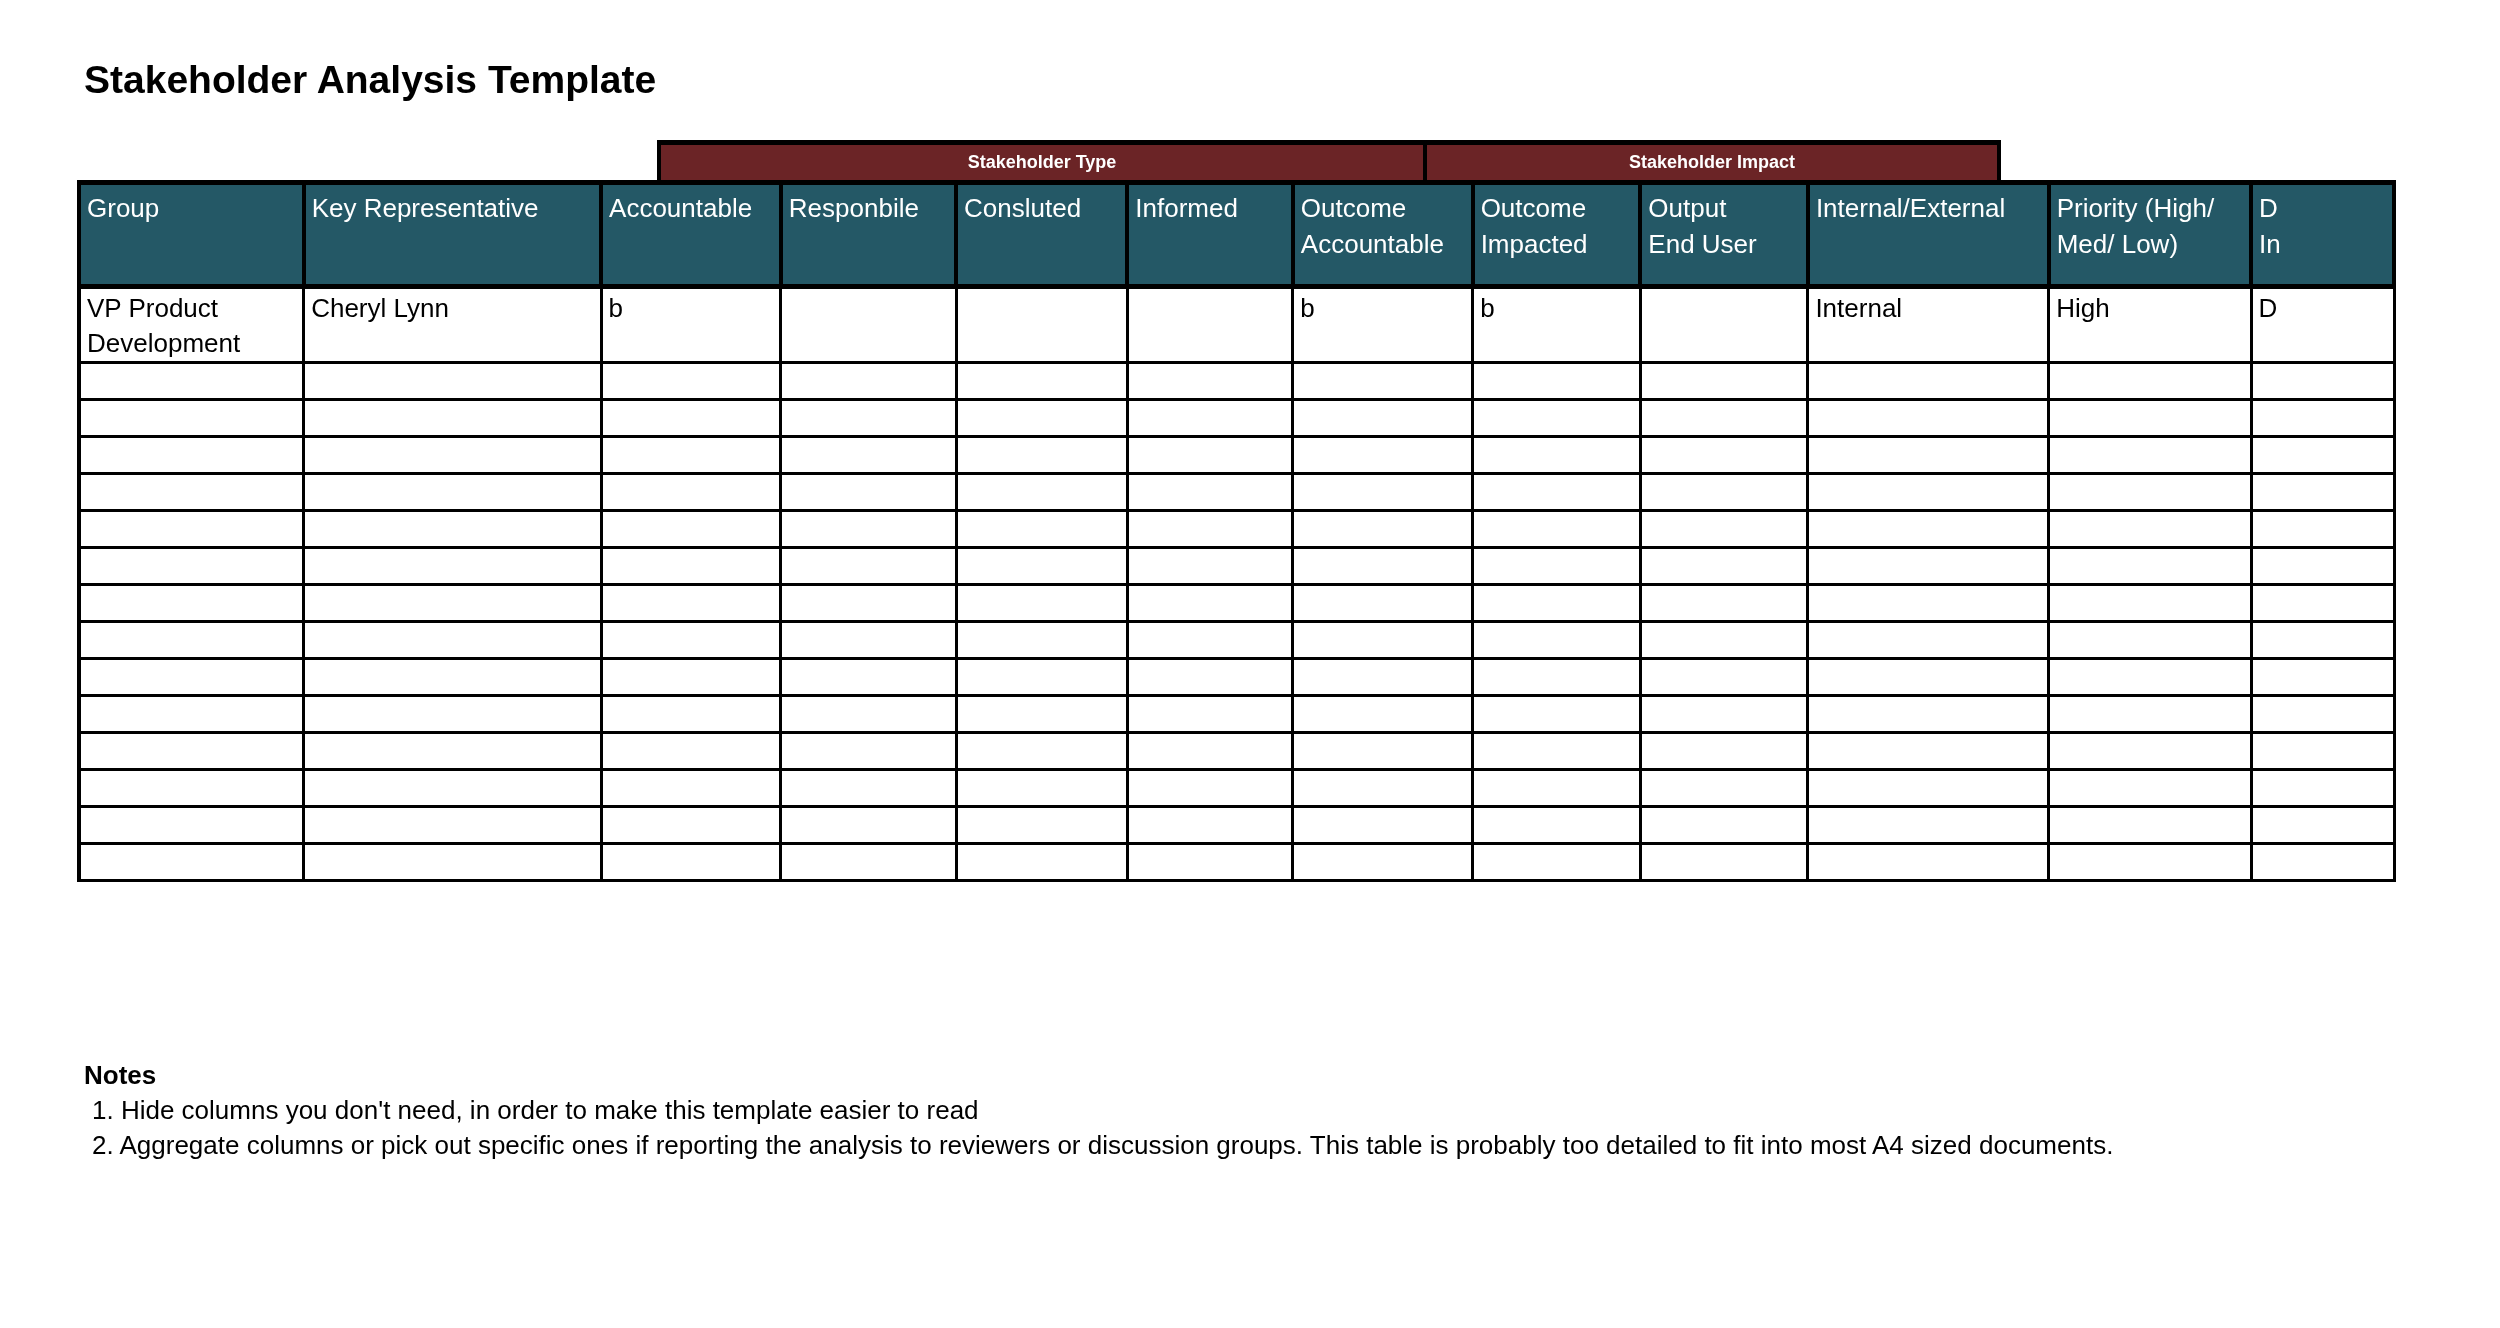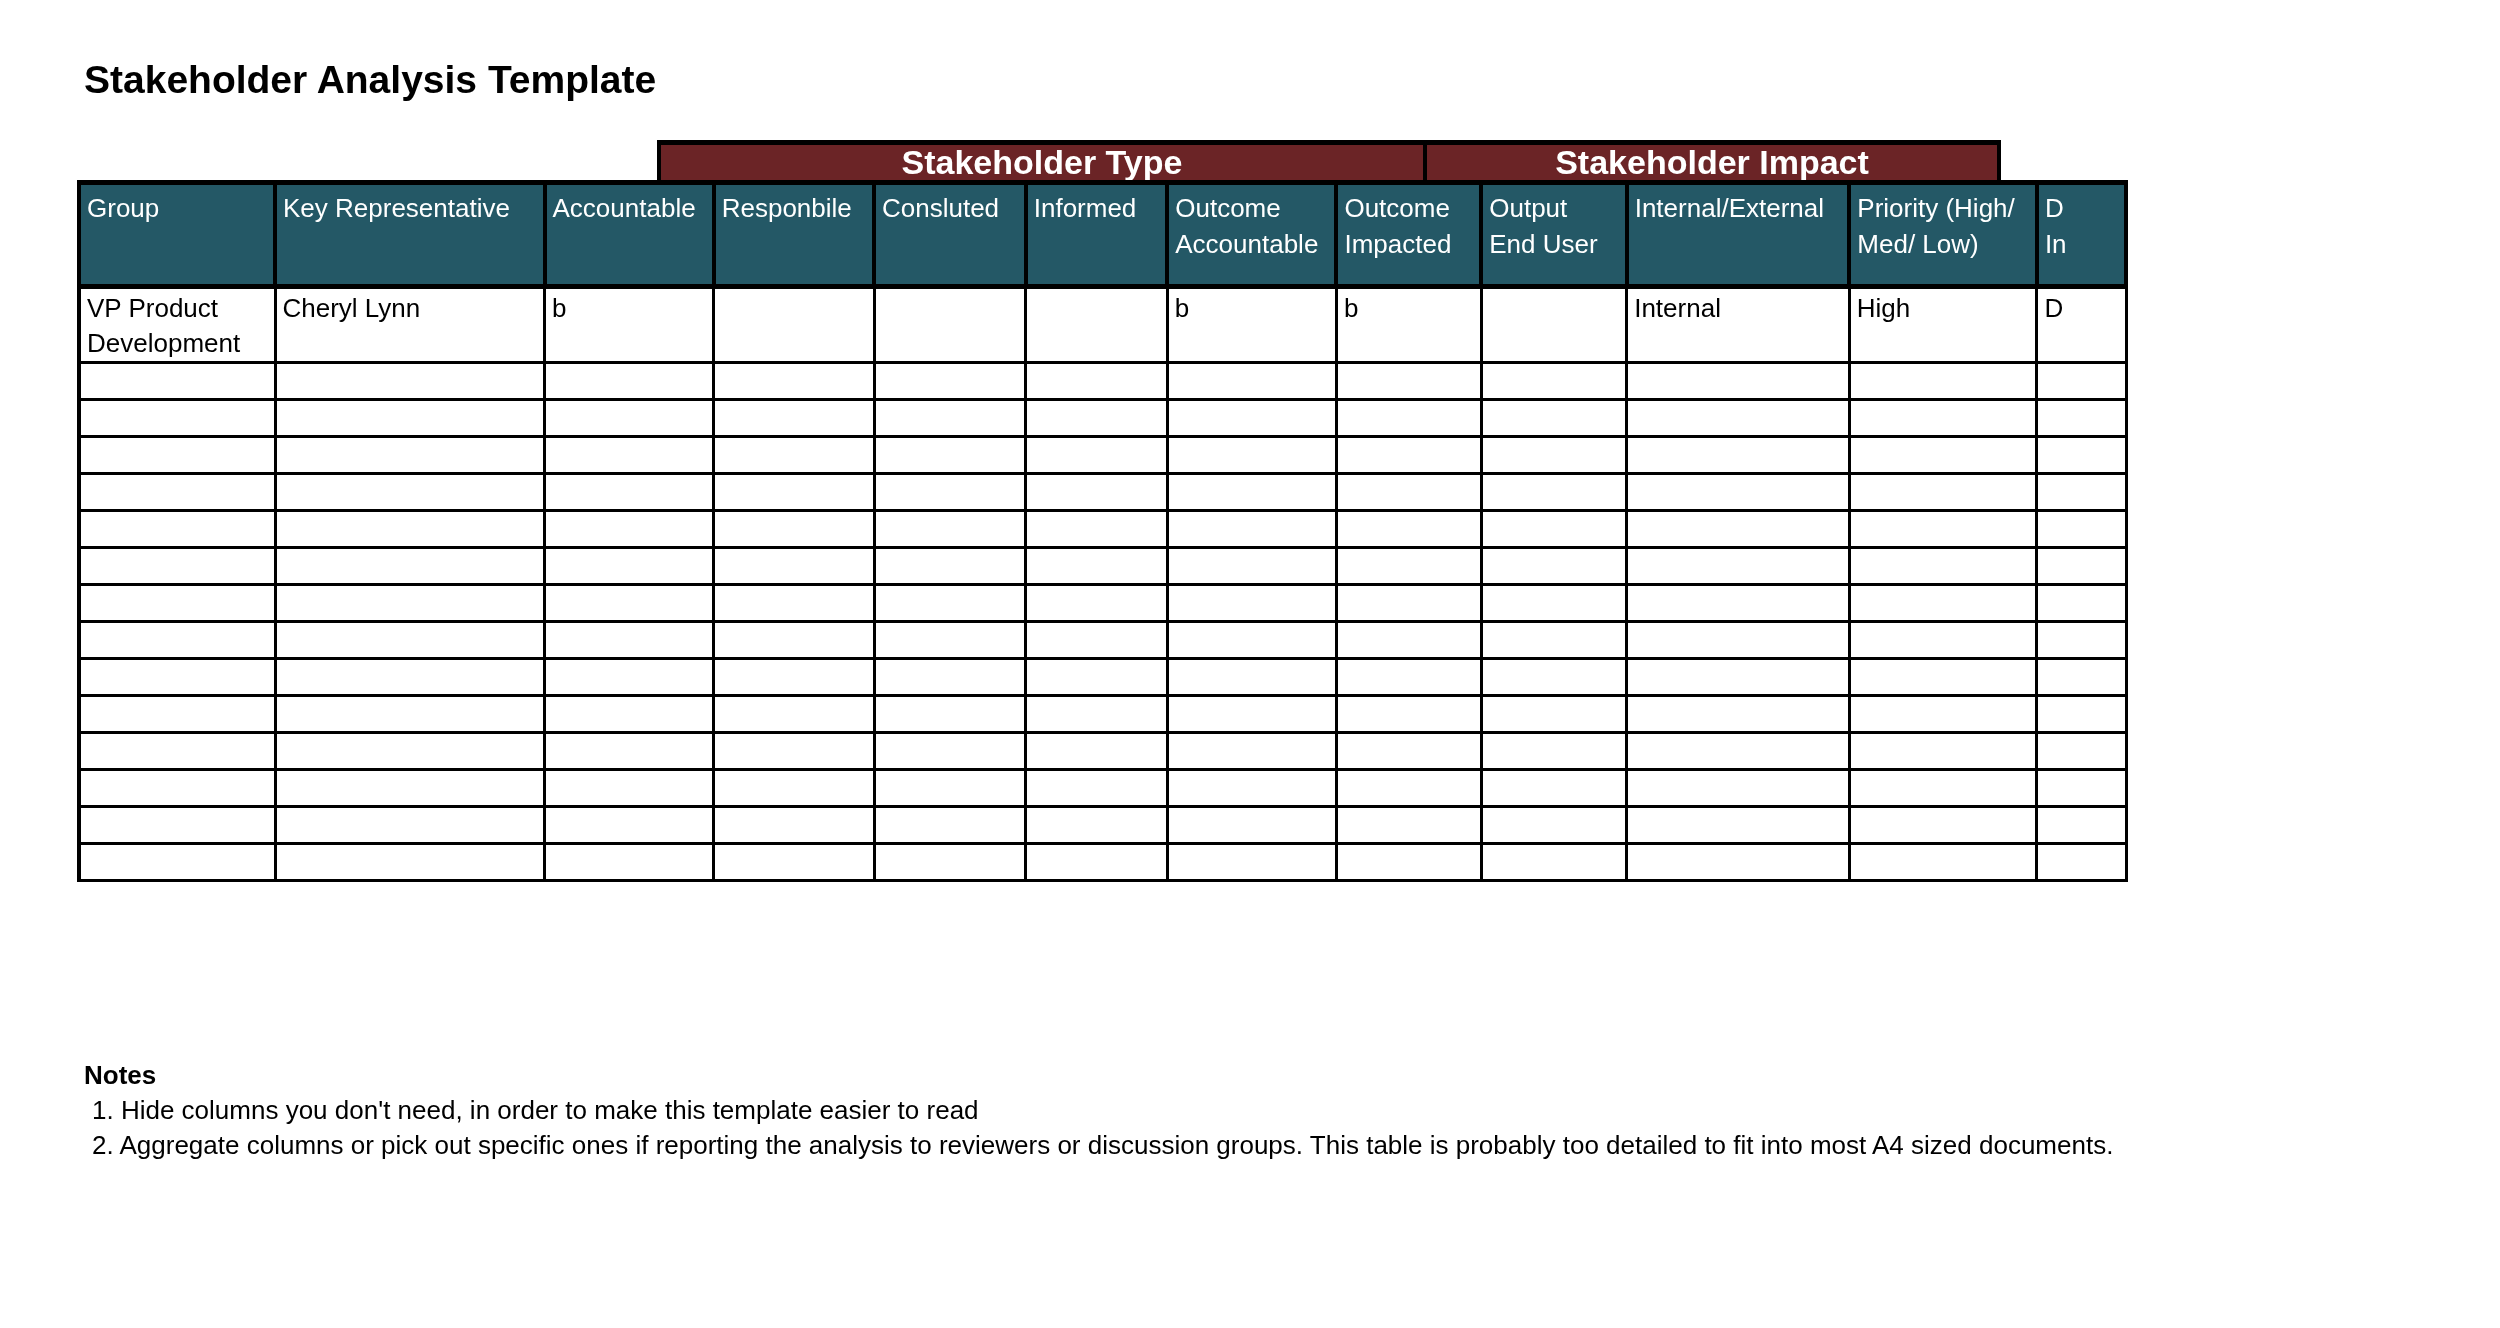--- a/index.html
+++ b/index.html
@@ -7,42 +7,42 @@
       padding: 0;
       background: #ffffff;
       width: 2500px;
       height: 1328px;
       overflow: hidden;
       font-family: "Liberation Sans", sans-serif;
       color: #000;
     }
     .page {
       position: relative;
-      width: 2128px;
+      width: 2396px;
       height: 1328px;
       overflow: hidden;
     }
     .title {
       position: absolute;
       left: 84px;
       top: 58px;
       font-size: 39px;
       font-weight: bold;
       letter-spacing: 0px;
       white-space: nowrap;
     }
     
     .band {
       position: absolute;
       top: 140px;
       height: 40px;
       background: #6b2426;
       color: #ffffff;
       font-weight: bold;
-      font-size: 34px;
+      font-size: 18px;
       display: flex;
       align-items: center;
       justify-content: center;
       box-sizing: border-box;
       border-top: 5px solid #000;
       border-left: 4px solid #000;
       border-right: 4px solid #000;
       white-space: nowrap;
     }
     .band.type { left: 657px; width: 770px; }

